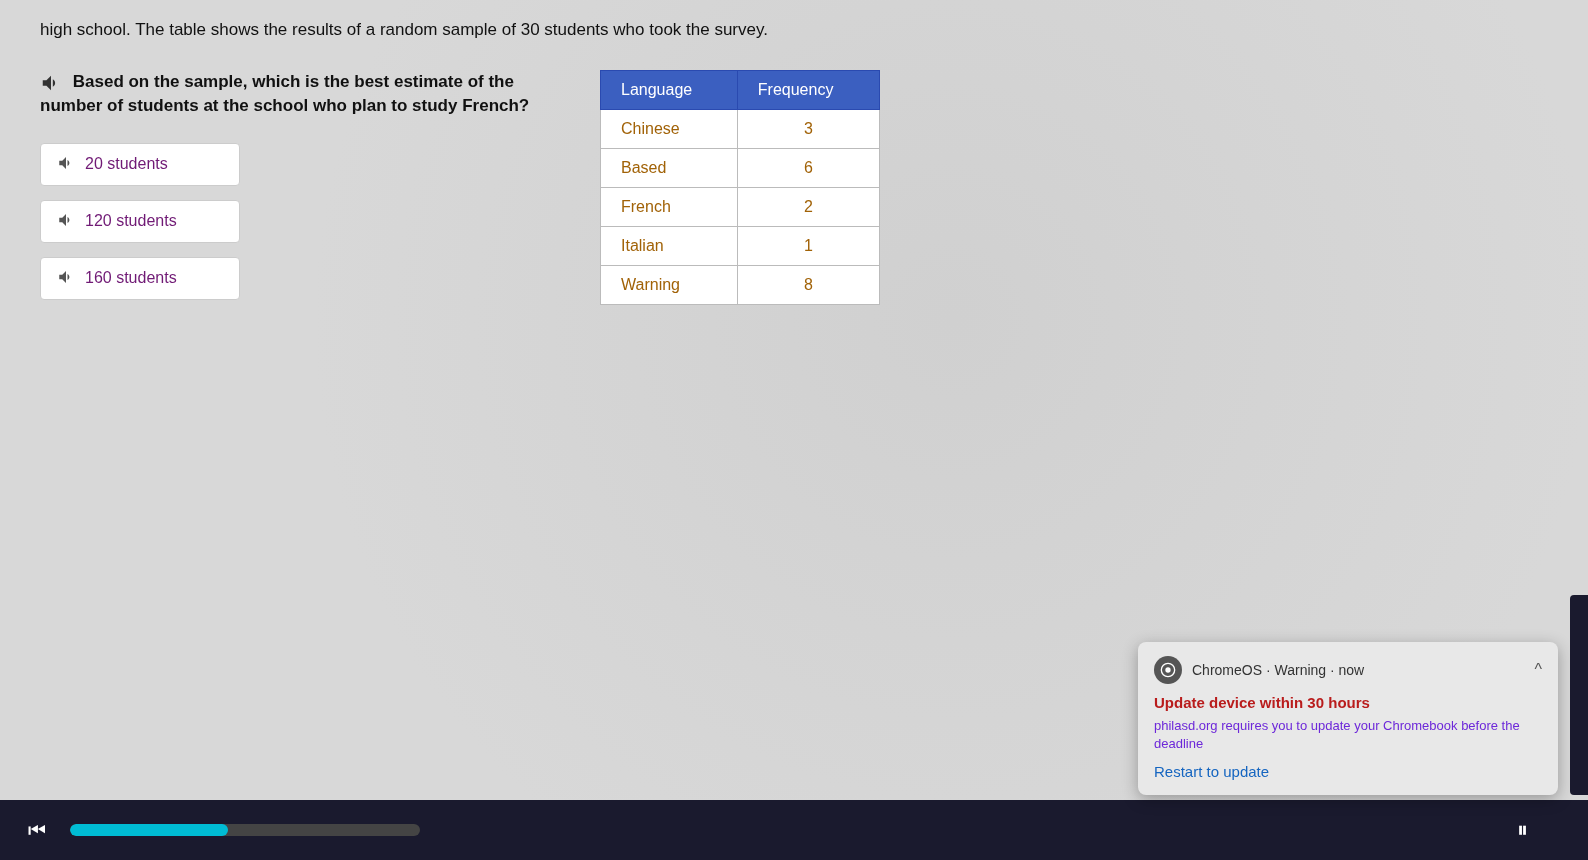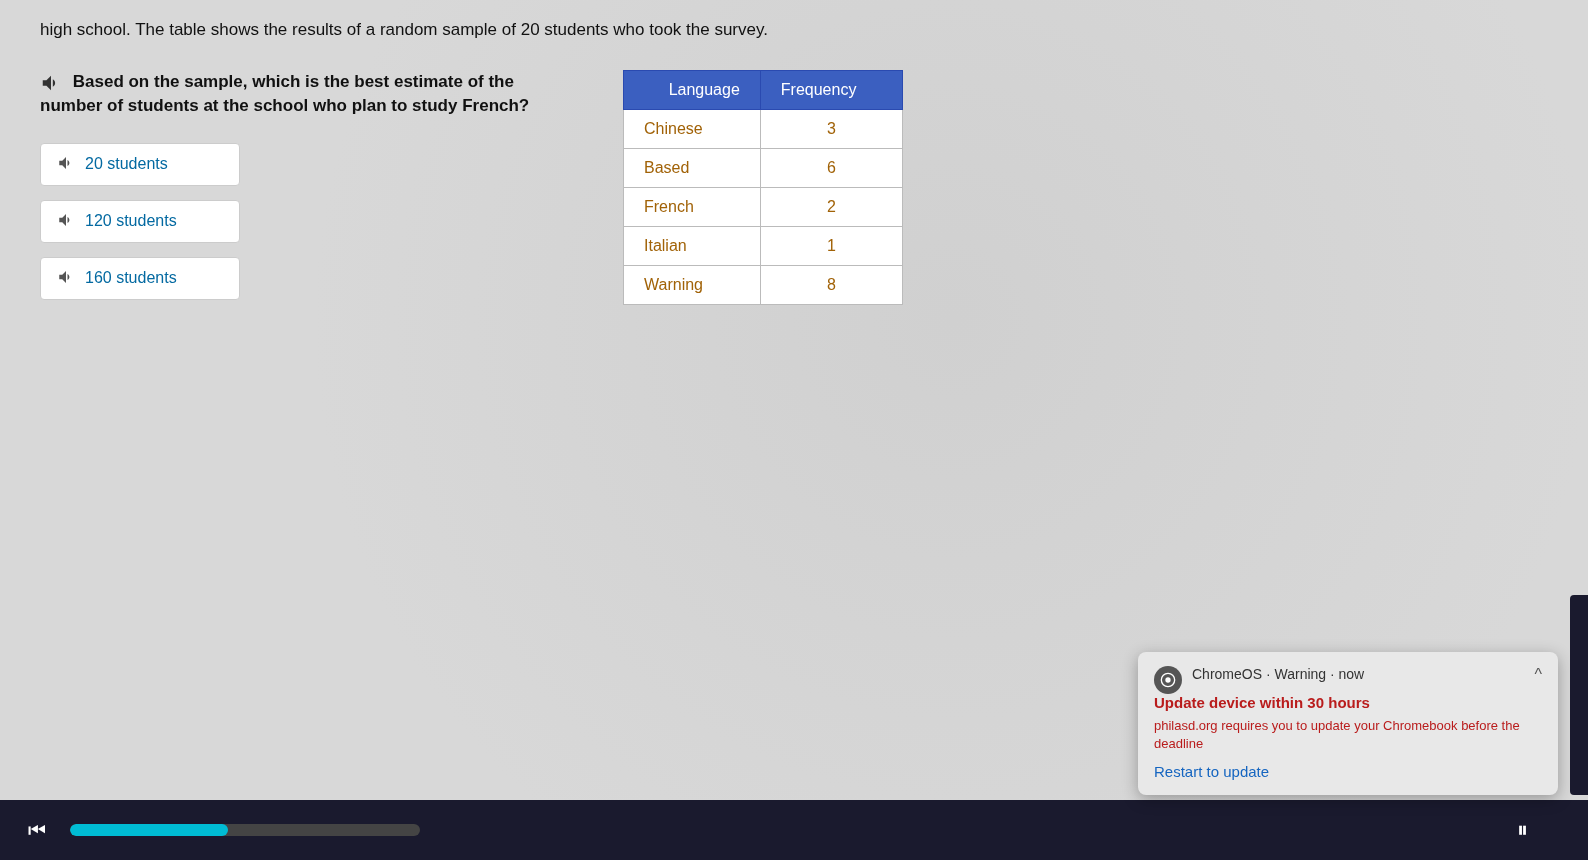--- a/index.html
+++ b/index.html
@@ -31,21 +31,21 @@
       font-weight: normal;
     }
 
     .header-text span {
       
     }
 
     .content-area {
       display: flex;
       flex-direction: row;
-      gap: 83px;
+      gap: 60px;
       margin-top: 10px;
     }
 
     .question-section {
       flex: 1;
       max-width: 500px;
     }
 
     .question-text {
       font-size: 17px;
@@ -67,21 +67,21 @@
       display: flex;
       align-items: center;
       background: white;
       border: 1px solid #ccc;
       border-radius: 4px;
       padding: 10px 16px;
       margin-bottom: 14px;
       width: 200px;
       cursor: pointer;
       font-size: 16px;
-      color: #0369a1;
+      color: #701a75;
     }
 
     .answer-option .opt-speaker {
       margin-right: 10px;
       color: #555;
       font-size: 15px;
     }
 
     .table-section {
       flex: 0 0 auto;
@@ -89,21 +89,21 @@
 
     table {
       border-collapse: collapse;
       width: 280px;
     }
 
     table thead tr th {
       background: #3b5fc0;
       color: white;
       padding: 10px 20px;
-      text-align: right;
+      text-align: left;
       font-size: 16px;
       font-weight: normal;
       border: 1px solid #2a4ab0;
     }
 
     table thead tr th:last-child {
       text-align: left;
     }
 
     table tbody tr td {
@@ -174,22 +174,23 @@
       right: 30px;
       width: 420px;
       background: #e8e8e8;
       border-radius: 8px;
       padding: 14px 16px;
       box-shadow: 0 4px 16px rgba(0,0,0,0.3);
     }
 
     .notif-header {
       display: flex;
-      align-items: flex-start;
+      align-items: center;
       gap: 10px;
+      margin-bottom: 10px;
     }
 
     .notif-icon {
       width: 28px;
       height: 28px;
       background: #555;
       border-radius: 50%;
       display: flex;
       align-items: center;
       justify-content: center;
@@ -214,21 +215,21 @@
 
     .notif-body-title {
       font-size: 15px;
       font-weight: bold;
       color: #b91c1c;
       margin-bottom: 6px;
     }
 
     .notif-body-text {
       font-size: 13px;
-      color: #b91c1c;
+      color: #6d28d9;
       margin-bottom: 10px;
       line-height: 1.4;
     }
 
     .notif-restart-btn {
       background: none;
       border: none;
       font-size: 15px;
       color: #1565c0;
       cursor: pointer;
@@ -245,21 +246,21 @@
       background: #1a1a2e;
       border-radius: 4px 0 0 4px;
     }
   </style>
 </head>
 <body>
 
 <div class="main-content">
 
   <div class="header-text">
-    <span>high school. The table shows the results of a random sample of 20 students who took the survey.</span>
+    <span>high school. The table shows the results of a random sample of 30 students who took the survey.</span>
   </div>
 
   <div class="content-area">
 
     <div class="question-section">
 
       <div class="question-text">
         <svg class="speaker-icon" viewBox="0 0 24 24" fill="#333">
           <path d="M3 9v6h4l5 5V4L7 9H3zm13.5 3c0-1.77-1.02-3.29-2.5-4.03v8.05c1.48-.73 2.5-2.25 2.5-4.02z"></path>
         </svg>

